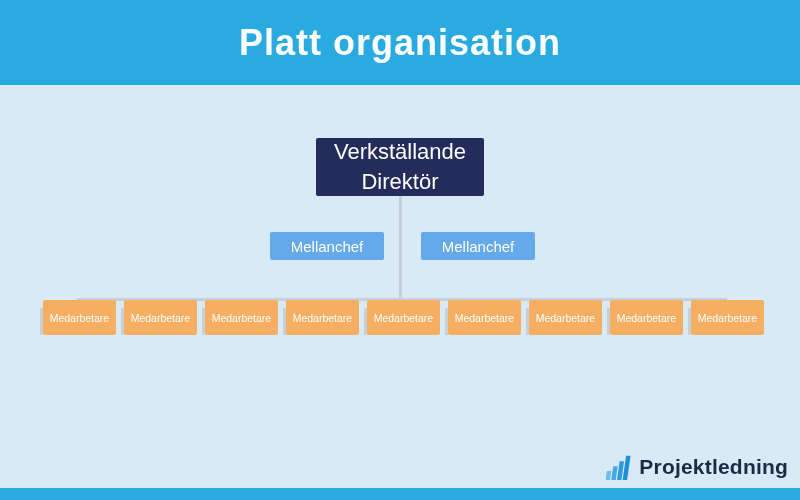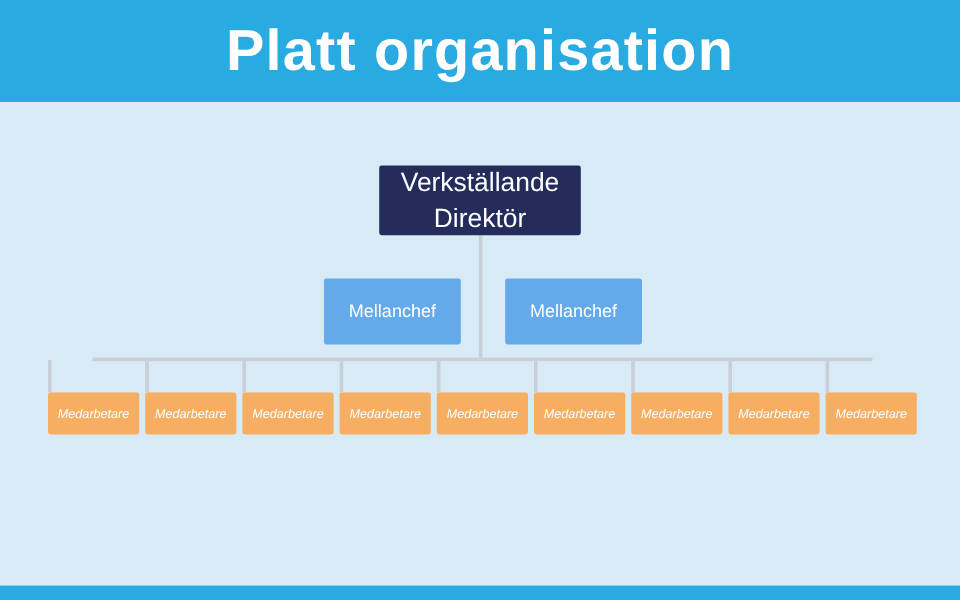--- a/index.html
+++ b/index.html
@@ -24,21 +24,21 @@
   }
   
   .banner{
     position:absolute;top:0;left:0;
     width:800px;height:85px;
     background:var(--header-blue);
     display:flex;align-items:center;justify-content:center;
   }
   .banner h1{
     color:#fff;
-    font-size:48px;
+    font-size:36px;
     font-weight:bold;
     letter-spacing:1px;
   }
   
   .line{position:absolute;background:var(--connector-gray);}
   .v-root{left:399px;top:196px;width:3px;height:104px;}
   .h-main{left:77px;top:298px;width:650px;height:3px;}
   .drop{width:3px;height:27px;background:var(--connector-gray);}
   
   .box{
@@ -48,36 +48,35 @@
     color:#fff;
     border-radius:2px;
   }
   .root{
     left:316px;top:138px;width:168px;height:58px;
     background:var(--root-navy);
     font-size:22px;line-height:1.35;
     padding:0 10px;
   }
   .manager{
-    top:232px;width:114px;height:55px;
+    top:232px;width:114px;height:28px;
     background:var(--manager-blue);
     font-size:15px;
   }
   .m-left{left:270px;}
   .m-right{left:421px;}
   
   .employees-row{
     position:absolute;
     left:40px;top:300px;width:724px;
     display:flex;justify-content:space-between;
   }
   .emp-col{
-    display:flex;flex-direction:column;align-items:flex-start;
+    display:flex;flex-direction:row;align-items:flex-end;
     width:76px;
-    font-style:italic;
   }
   .employee{
     position:static;
     width:76px;height:35px;
     background:var(--employee-orange);
     font-size:10.5px;
   }
   
   .brand{
     position:absolute;
@@ -171,15 +170,26 @@
       </div>
       <div class="emp-col">
         <div class="drop"></div>
         <div class="box employee">
           <span>Medarbetare</span>
         </div>
       </div>
     </div>
   </main>
 
+  <div class="brand">
+    <svg width="26" height="26" viewBox="0 0 32 32" aria-hidden="true">
+      <g transform="skewX(-8)">
+        <rect x="4" y="21" width="5.5" height="11" fill="#6FBBEA"></rect>
+        <rect x="11" y="15" width="5.5" height="17" fill="#45A9E4"></rect>
+        <rect x="18" y="9" width="5.5" height="23" fill="#2D9CDB"></rect>
+        <rect x="25" y="2" width="5.5" height="30" fill="#1E8FD5"></rect>
+      </g>
+    </svg>
+    <span class="brand-name">Projektledning</span>
+  </div>
 
   <div class="bottom-bar"></div>
 </div>
 
 </body></html>

